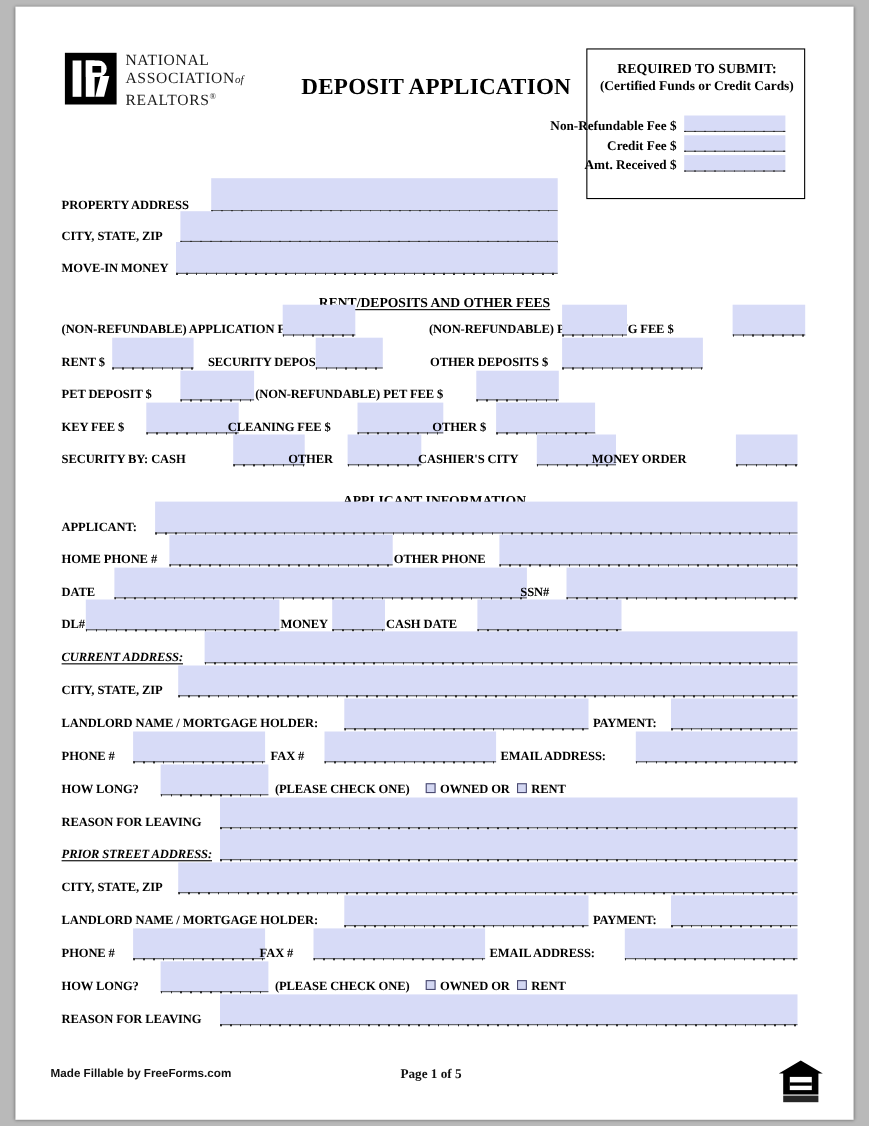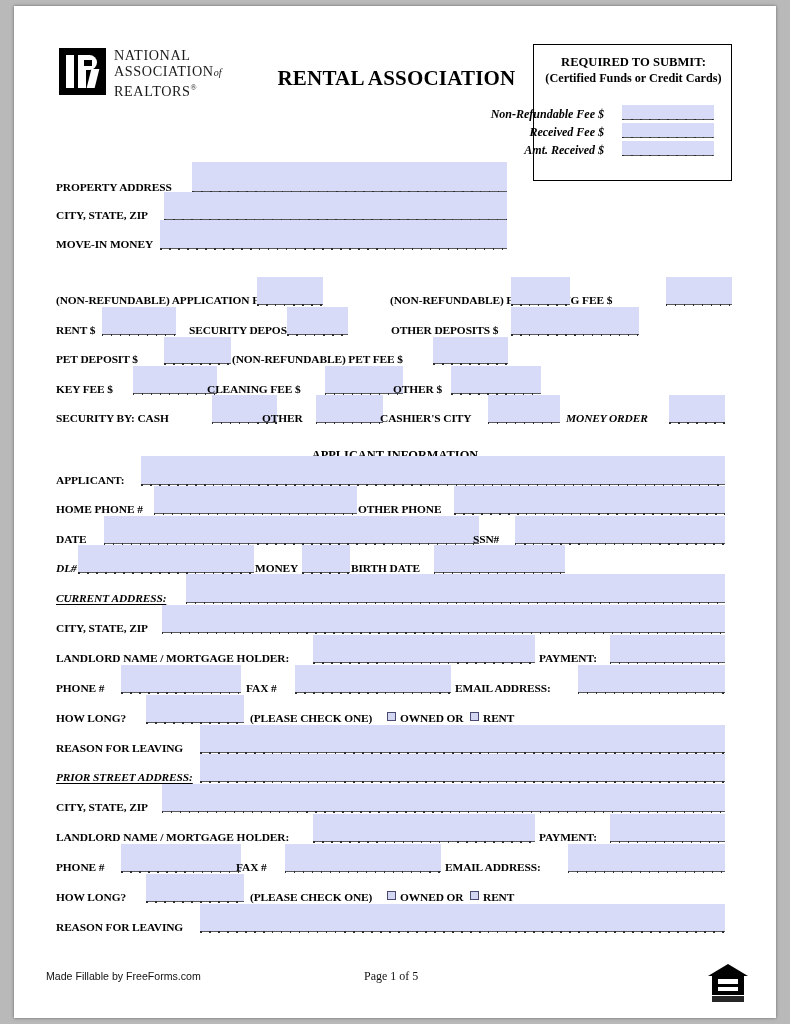--- a/index.html
+++ b/index.html
@@ -50,36 +50,36 @@
   .intro { position:absolute; left:45px; top:94px; width:470px;
            font-size:12.3px; font-weight:bold; line-height:16.5px; }
 
   
   .req { position:absolute; left:519px; top:38px; width:199px; height:137px;
          border:1.4px solid #000; background:#fff; }
   .req .h1 { position:absolute; left:0; top:10px; width:199px; text-align:center;
              font-size:12.6px; font-weight:bold; }
   .req .h2 { position:absolute; left:0; top:26px; width:199px; text-align:center;
              font-size:12.2px; font-weight:bold; }
-  .req .lbl{ position:absolute; right:127px; font-size:12px; font-weight:bold; white-space:nowrap;font-style:italic; }
+  .req .lbl{ position:absolute; right:116px; font-size:12px; font-weight:bold; white-space:nowrap; }
   .req .box{ position:absolute; left:88px; width:92px; height:15px; background:#d7dbf7;
              border-bottom:1.2px solid #58595b; }
   .req .box::after{ content:""; position:absolute; left:0; right:0; bottom:-1.2px; height:1.2px;
              background-image:repeating-linear-gradient(to right,#2d2d2d 0 1.5px,transparent 1.5px 9px); }
 
   
   .sect { position:absolute; text-align:center; font-size:12.4px; font-weight:bold;
           text-decoration:underline; text-underline-offset:2px; width:762px; left:0; }
 
   
   .cb { position:absolute; width:9px; height:9px; background:#d3d7f2; border:1px solid #4a4a70; }
 
   
   .foot { position:absolute; font-family:"Liberation Sans", sans-serif; font-size:10.6px;
-          font-weight:normal; color:#111; }
+          font-weight:bold; color:#111; }
   .eh { position:absolute; left:694px; top:958px; width:40px; height:38px; }
   .eh .roof { position:absolute; left:0; top:0; width:0; height:0;
               border-left:20px solid transparent; border-right:20px solid transparent;
               border-bottom:12px solid #000; }
   .eh .body { position:absolute; left:4px; top:11px; width:32px; height:20px; background:#000; }
   .eh .win  { position:absolute; left:10px; top:15px; width:20px; height:12px; background:#fff; }
   .eh .win::after{ content:""; position:absolute; left:0; top:5px; width:20px; height:2.5px; background:#000;}
   .eh .cap  { position:absolute; left:4px; top:32px; width:32px; height:6px; background:#000;
               opacity:.85; }
 </style>
@@ -95,45 +95,46 @@
         <div class="rbowl"></div>
     <div class="rbowl-in"></div>
         <div class="rleg"></div>
   </div>
   <div class="nar-text">
     <div class="l1"><span>NATIONAL</span></div>
     <div class="l2"><span>ASSOCIATION</span><i>of</i></div>
     <div class="l3"><span>REALTORS</span><sup>®</sup></div>
   </div>
 
-  <div class="title">RENTAL ASSOCIATION</div>
+  <div class="title">DEPOSIT APPLICATION</div>
 
   <div class="req">
     <div class="h1">REQUIRED TO SUBMIT:</div>
     <div class="h2">(Certified Funds or Credit Cards)</div>
 
     <div class="lbl" style="top:62px;">Non-Refundable Fee $</div>
     <div class="box" style="top:60px;"></div>
 
-    <div class="lbl" style="top:80px;">Received Fee  $</div>
+    <div class="lbl" style="top:80px;">Credit Fee  $</div>
     <div class="box" style="top:78px;"></div>
 
     <div class="lbl" style="top:98px;">Amt. Received $</div>
     <div class="box" style="top:96px;"></div>
   </div>
 
   <div class="t" style="left:42px; top:176px;">PROPERTY ADDRESS</div>
   <div class="fld line" style="left:178px; top:156px; width:315px; height:30px;"></div>
 
   <div class="t" style="left:42px; top:204px;">CITY, STATE, ZIP</div>
   <div class="fld line" style="left:150px; top:186px; width:343px; height:28px;"></div>
 
   <div class="t" style="left:42px; top:233px;">MOVE-IN MONEY</div>
   <div class="fld line" style="left:146px; top:214px; width:347px; height:29px;"></div>
 
+  <div class="sect" style="top:262px;">RENT/DEPOSITS AND OTHER FEES</div>
 
   <div class="t" style="left:42px; top:289px;">(NON-REFUNDABLE) APPLICATION FEE $</div>
   <div class="fld line" style="left:243px; top:271px; width:66px; height:28px;"></div>
   <div class="t" style="left:376px; top:289px;">(NON-REFUNDABLE) PROCESSING FEE $</div>
   <div class="fld line" style="left:497px; top:271px; width:59px; height:28px;"></div>
   <div class="fld line" style="left:652px; top:271px; width:66px; height:28px;"></div>
 
   <div class="t" style="left:42px; top:319px;">RENT $</div>
   <div class="fld line" style="left:88px; top:301px; width:74px; height:28px;"></div>
   <div class="t" style="left:175px; top:319px;">SECURITY DEPOSIT $</div>
@@ -152,43 +153,43 @@
   <div class="fld line" style="left:311px; top:360px; width:78px; height:28px;"></div>
   <div class="t" style="left:379px; top:378px;">OTHER $</div>
   <div class="fld line" style="left:437px; top:360px; width:90px; height:28px;"></div>
 
   <div class="t" style="left:42px; top:407px;">SECURITY BY:  CASH</div>
   <div class="fld line" style="left:198px; top:389px; width:65px; height:28px;"></div>
   <div class="t" style="left:248px; top:407px;">OTHER</div>
   <div class="fld line" style="left:302px; top:389px; width:67px; height:28px;"></div>
   <div class="t" style="left:366px; top:407px;">CASHIER'S CITY</div>
   <div class="fld line" style="left:474px; top:389px; width:72px; height:28px;"></div>
-  <div class="t" style="left:552px; top:407px;font-style:italic;">MONEY ORDER</div>
+  <div class="t" style="left:524px; top:407px;">MONEY ORDER</div>
   <div class="fld line" style="left:655px; top:389px; width:56px; height:28px;"></div>
 
   <div class="sect" style="top:442px;">APPLICANT INFORMATION</div>
 
   <div class="t" style="left:42px; top:469px;">APPLICANT:</div>
   <div class="fld line" style="left:127px; top:450px; width:584px; height:29px;"></div>
 
   <div class="t" style="left:42px; top:498px;">HOME PHONE #</div>
   <div class="fld line" style="left:140px; top:480px; width:203px; height:28px;"></div>
   <div class="t" style="left:344px; top:498px;">OTHER PHONE</div>
   <div class="fld line" style="left:440px; top:480px; width:271px; height:28px;"></div>
 
   <div class="t" style="left:42px; top:528px;">DATE</div>
   <div class="fld line" style="left:90px; top:510px; width:375px; height:28px;"></div>
   <div class="t" style="left:459px; top:528px;">SSN#</div>
   <div class="fld line" style="left:501px; top:510px; width:210px; height:28px;"></div>
 
-  <div class="t" style="left:42px; top:557px;font-style:italic;">DL#</div>
+  <div class="t" style="left:42px; top:557px;">DL#</div>
   <div class="fld line" style="left:64px; top:539px; width:176px; height:28px;"></div>
   <div class="t" style="left:241px; top:557px;">MONEY</div>
   <div class="fld line" style="left:288px; top:539px; width:48px; height:28px;"></div>
-  <div class="t" style="left:337px; top:557px;">BIRTH DATE</div>
+  <div class="t" style="left:337px; top:557px;">CASH DATE</div>
   <div class="fld line" style="left:420px; top:539px; width:131px; height:28px;"></div>
 
   <div class="t" style="left:42px; top:587px; font-style:italic; text-decoration:underline; text-underline-offset:2px;">CURRENT ADDRESS:</div>
   <div class="fld line" style="left:172px; top:568px; width:539px; height:29px;"></div>
 
   <div class="t" style="left:42px; top:617px;">CITY, STATE, ZIP</div>
   <div class="fld line" style="left:148px; top:599px; width:563px; height:28px;"></div>
 
   <div class="t" style="left:42px; top:647px;">LANDLORD NAME / MORTGAGE HOLDER:</div>
   <div class="fld line" style="left:299px; top:629px; width:222px; height:28px;"></div>

